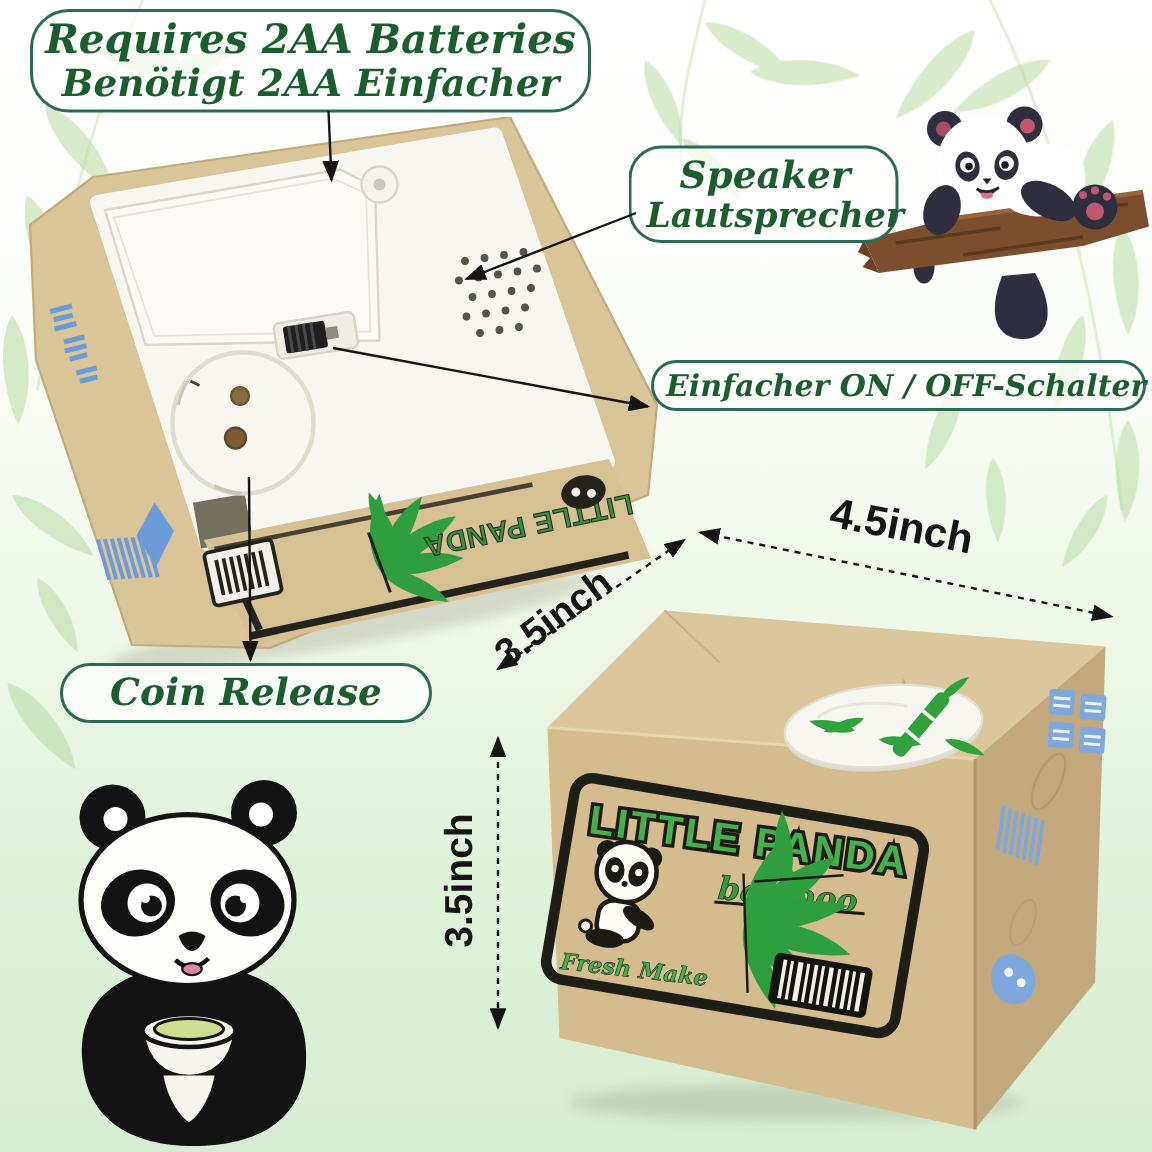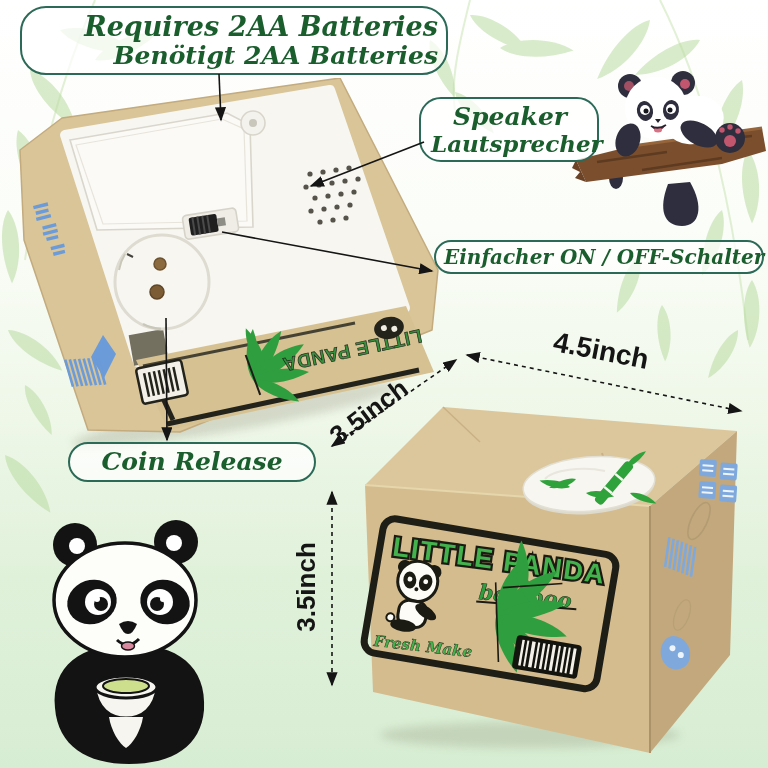--- a/index.html
+++ b/index.html
@@ -4,27 +4,27 @@
 <style>
   html,body{margin:0;padding:0;background:#fff;}
   .scene{position:relative;width:768px;height:768px;overflow:hidden;
          background:linear-gradient(180deg,#ffffff 0%,#fbfdf8 30%,#eef7e8 55%,#e0f1da 75%,#d7edd3 100%);
          font-family:"DejaVu Serif",serif;}
   .layer{position:absolute;left:0;top:0;}
   .callout{position:absolute;border:2px solid #2b6a57;border-radius:26px;
            background:rgba(255,255,255,0.72);color:#1b5e2e;text-align:center;
            font-weight:bold;font-style:italic;line-height:1.1;padding:4px 8px;box-sizing:border-box;}
   .callout .l1,.callout .l2{display:block;white-space:nowrap;}
-  .co-battery{left:20px;top:6px;width:428px;text-align:right;}
+  .co-battery{left:20px;top:6px;width:374px;}
   .co-battery .l1{font-size:27px;} .co-battery .l2{font-size:25px;}
   .co-speaker{left:419px;top:97px;width:180px;border-radius:22px;padding-left:10px;}
   .co-speaker .l1{font-size:25px;} .co-speaker .l2{font-size:23px;}
   .co-switch{left:434px;top:240px;width:330px;}
   .co-switch .l1{font-size:25px;} .co-switch .l2{font-size:20px;}
-  .co-coin{left:40px;top:442px;width:248px;margin-left:28px;}
+  .co-coin{left:40px;top:442px;width:248px;}
   .co-coin .l1{font-size:25px;} .co-coin .l2{font-size:23px;}
   .dim{position:absolute;color:#151515;font-family:"Liberation Sans",sans-serif;
        font-weight:bold;white-space:nowrap;}
   .dim-width{left:601px;top:351px;font-size:28px;transform:translate(-50%,-50%) rotate(11deg);}
   .dim-depth{left:369px;top:412px;font-size:26px;transform:translate(-50%,-50%) rotate(-37deg);}
   .dim-height{left:306px;top:587px;font-size:26px;transform:translate(-50%,-50%) rotate(-90deg);}
   .shadow{position:absolute;border-radius:50%;filter:blur(4px);}
   .sh-flipped{left:70px;top:400px;width:330px;height:30px;background:rgba(90,80,50,.18);transform:rotate(-10deg);}
   .sh-standing{left:380px;top:722px;width:300px;height:26px;background:rgba(90,80,50,.16);}
 </style>
@@ -359,21 +359,21 @@
     <g>
       <path d="M70,170 C72,190 85,200 101,200 C117,200 130,190 132,170 Z" fill="#f6f5ef" stroke="#131313" stroke-width="3"></path>
       <ellipse cx="101" cy="169" rx="31" ry="11" fill="#f6f5ef" stroke="#131313" stroke-width="3"></ellipse>
       <ellipse cx="101" cy="168" rx="23" ry="7" fill="#cdde8d" stroke="#131313" stroke-width="2"></ellipse>
       <path d="M84,199 C86,212 94,226 101,230 C108,226 116,212 118,199 Z" fill="#f6f5ef"></path>
     </g>
   </svg>
 
   <div class="callout co-battery">
     <span class="l1">Requires  2AA Batteries</span>
-    <span class="l2">Benötigt 2AA Batteries</span>
+    <span class="l2">Benötigt 2AA Einfacher</span>
   </div>
   <div class="callout co-speaker">
     <span class="l1">Speaker</span>
     <span class="l2">Lautsprecher</span>
   </div>
   <div class="callout co-switch">
     <span class="l2">Einfacher ON / OFF-Schalter</span>
   </div>
   <div class="callout co-coin">
     <span class="l1">Coin Release</span>

